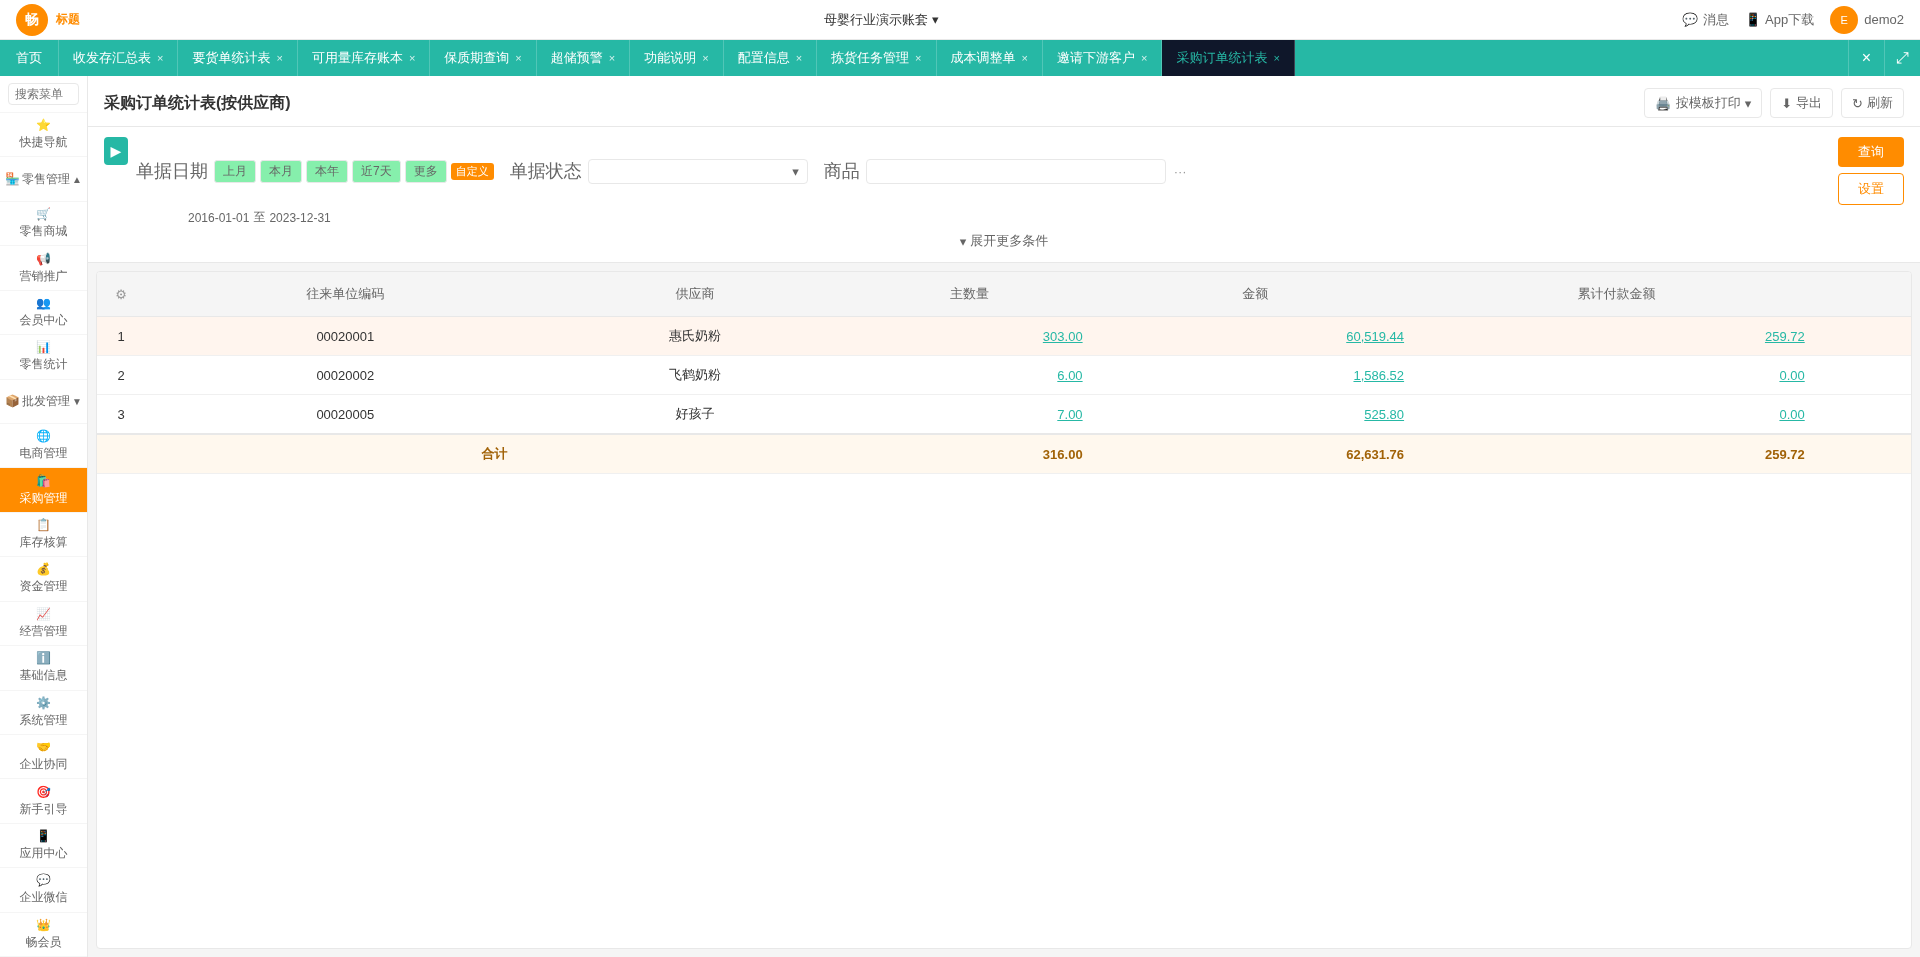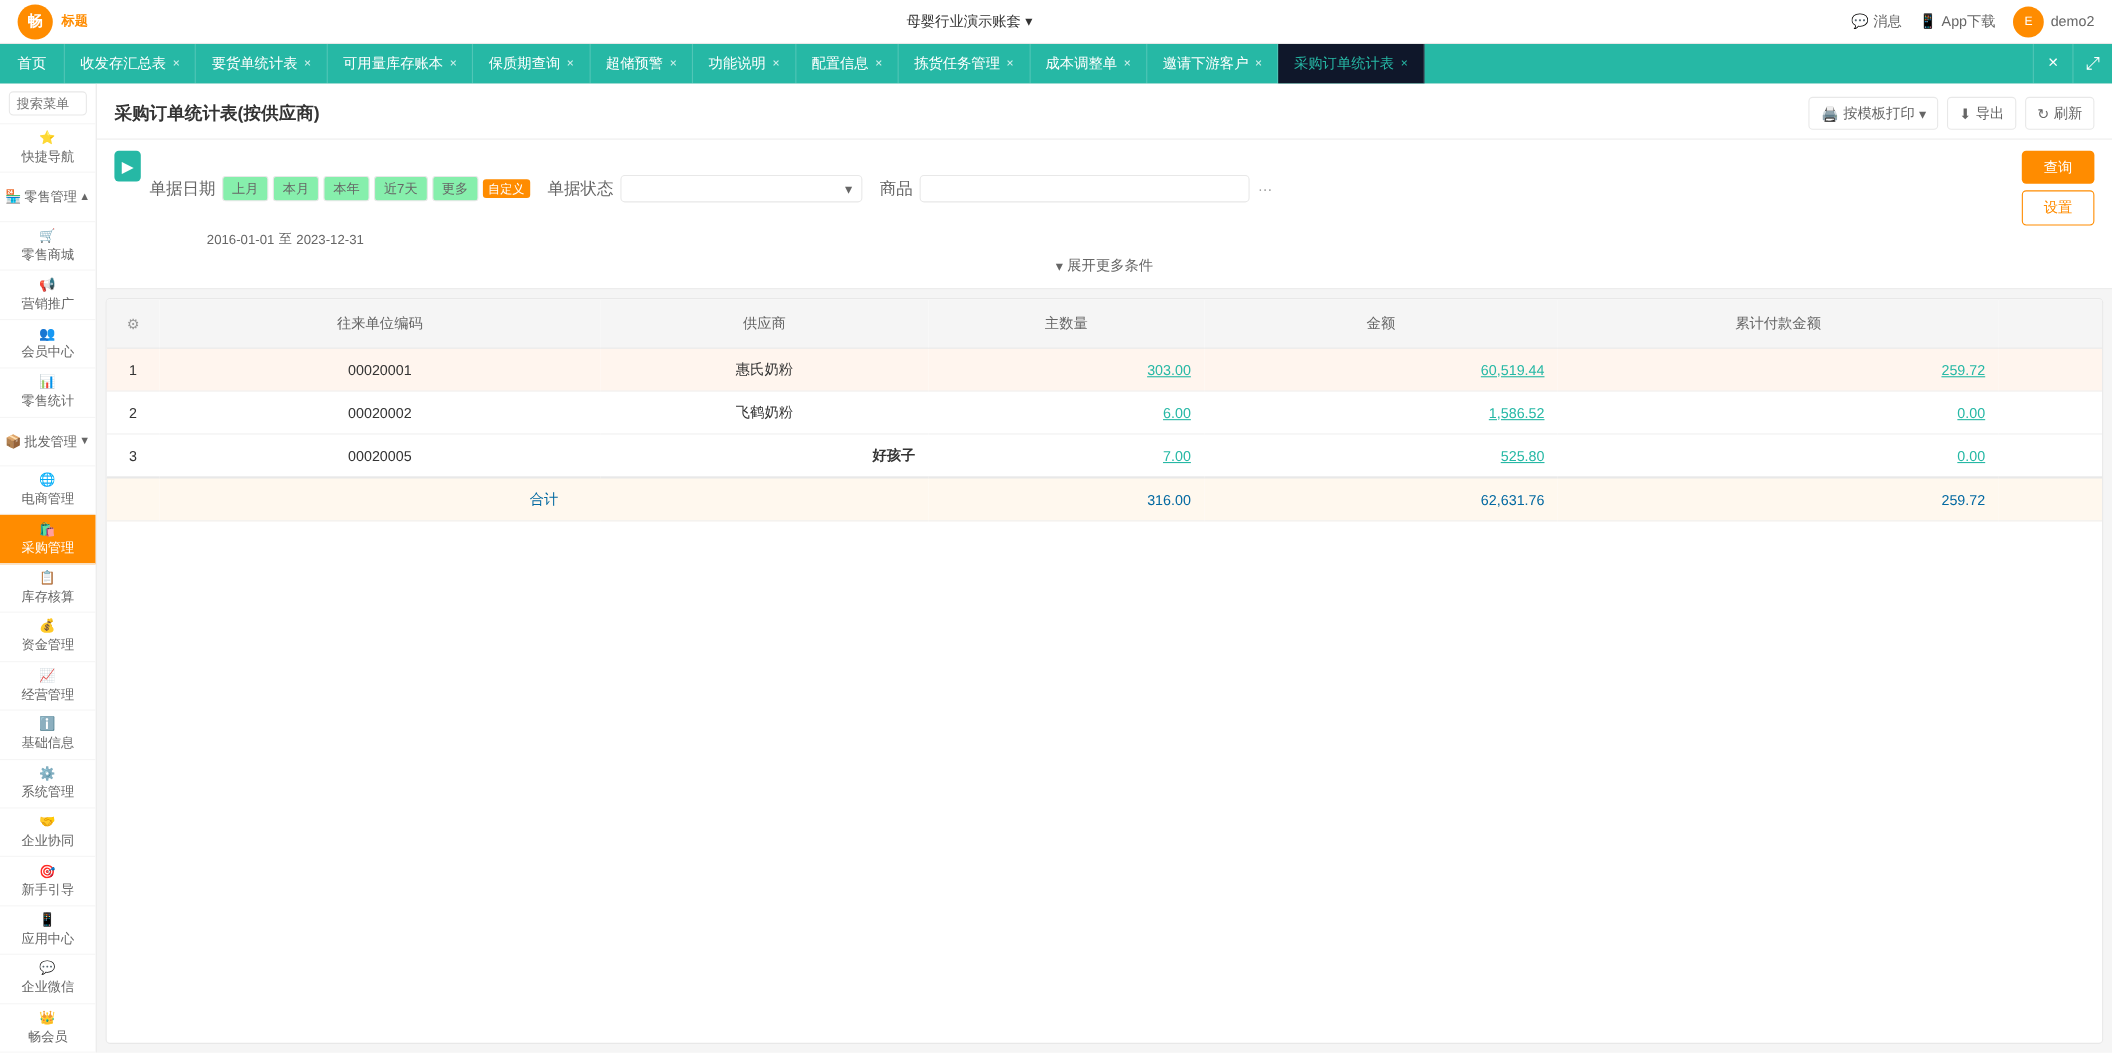--- a/index.html
+++ b/index.html
@@ -42,21 +42,21 @@
     .page-title { font-size: 16px; font-weight: bold; color: #333; }
     .page-header-actions { display: flex; align-items: center; gap: 8px; }
     .btn-print { display: flex; align-items: center; gap: 4px; padding: 5px 10px; border: 1px solid #e8e8e8; border-radius: 4px; cursor: pointer; font-size: 13px; color: #666; background: #fff; }
     .btn-export { display: flex; align-items: center; gap: 4px; padding: 5px 10px; border: 1px solid #e8e8e8; border-radius: 4px; cursor: pointer; font-size: 13px; color: #666; background: #fff; }
     .btn-refresh { display: flex; align-items: center; gap: 4px; padding: 5px 10px; border: 1px solid #e8e8e8; border-radius: 4px; cursor: pointer; font-size: 13px; color: #666; background: #fff; }
 
     
     .filter-area { background: #fff; padding: 10px 16px; border-bottom: 1px solid #e8e8e8; }
     .filter-row { display: flex; align-items: center; gap: 16px; flex-wrap: wrap; }
     .filter-item { display: flex; align-items: center; gap: 6px; }
-    .filter-label { color: #666; font-size: 15px; white-space: nowrap; }
+    .filter-label { color: #666; font-size: 18px; white-space: nowrap; }
     .date-shortcuts { display: flex; align-items: center; gap: 4px; }
     .date-btn { padding: 2px 8px; border: 1px solid #e8e8e8; border-radius: 3px; cursor: pointer; font-size: 12px; color: #666; background: #86efac; }
     .date-range { display: flex; align-items: center; gap: 4px; color: #666; font-size: 12px; }
     .custom-badge { background: #ff8c00; color: white; font-size: 11px; padding: 1px 5px; border-radius: 3px; }
     .filter-select { border: 1px solid #e8e8e8; border-radius: 4px; padding: 4px 8px; font-size: 13px; outline: none; min-width: 200px; color: #666; display: flex; align-items: center; justify-content: space-between; cursor: pointer; background: #fff; }
     .filter-input { border: 1px solid #e8e8e8; border-radius: 4px; padding: 4px 8px; font-size: 13px; outline: none; min-width: 200px; }
     .expand-more { display: flex; align-items: center; justify-content: center; gap: 4px; color: #666; font-size: 13px; cursor: pointer; padding: 6px 0 2px; }
     .btn-query { background: #ff8c00; color: white; border: none; border-radius: 4px; padding: 6px 20px; font-size: 13px; cursor: pointer; }
     .btn-settings { background: #fff; color: #ff8c00; border: 1px solid #ff8c00; border-radius: 4px; padding: 6px 12px; font-size: 13px; cursor: pointer; }
     .collapse-btn { width: 24px; height: 100%; display: flex; align-items: center; justify-content: center; background: #26b8a5; border-radius: 4px; cursor: pointer; color: white; font-size: 14px; align-self: flex-start; padding: 6px 4px; }
@@ -69,21 +69,21 @@
     .data-table td { padding: 10px 12px; text-align: center; border-bottom: 1px solid #f0f0f0; color: #333; }
     .data-table tbody tr:nth-child(odd) { background: #fff; }
     .data-table tbody tr:nth-child(even) { background: #fff; }
     .data-table tbody tr:first-child { background: #fff5ee; }
     .data-table td.link { color: #26b8a5; cursor: pointer; text-decoration: underline; }
     .th-check { width: 40px; }
     .gear-icon-wrap { width: 24px; height: 24px; display: flex; align-items: center; justify-content: center; cursor: pointer; color: #999; }
 
     
     .table-footer { background: #fff8ee; border-top: 2px solid #e8e8e8; }
-    .table-footer td { font-weight: normal; color: #0369a1; padding: 10px 12px; }
+    .table-footer td { font-weight: bold; color: #a16207; padding: 10px 12px; }
   </style>
 </head>
 <body>
 
 <div class="top-bar">
   <div class="logo-area">
     <div class="logo-icon">畅</div>
     <span class="logo-text">标题</span>
   </div>
   <div class="workspace-selector">
@@ -349,21 +349,21 @@
       <td style="text-align:center;">00020002</td>
       <td style="text-align:center;">飞鹤奶粉</td>
       <td class="link" style="text-align:right;">6.00</td>
       <td class="link" style="text-align:right;">1,586.52</td>
       <td class="link" style="text-align:right;">0.00</td>
       <td></td>
     </tr>
             <tr>
       <td style="text-align:center;">3</td>
       <td style="text-align:center;">00020005</td>
-      <td style="text-align:right;font-weight:bold;">好孩子</td>
+      <td style="text-align:center;">好孩子</td>
       <td class="link" style="text-align:right;">7.00</td>
       <td class="link" style="text-align:right;">525.80</td>
       <td class="link" style="text-align:right;">0.00</td>
       <td></td>
     </tr>
           </tbody>
         <tfoot>
           <tr class="table-footer">
             <td></td>
             <td colspan="2">合计</td>

